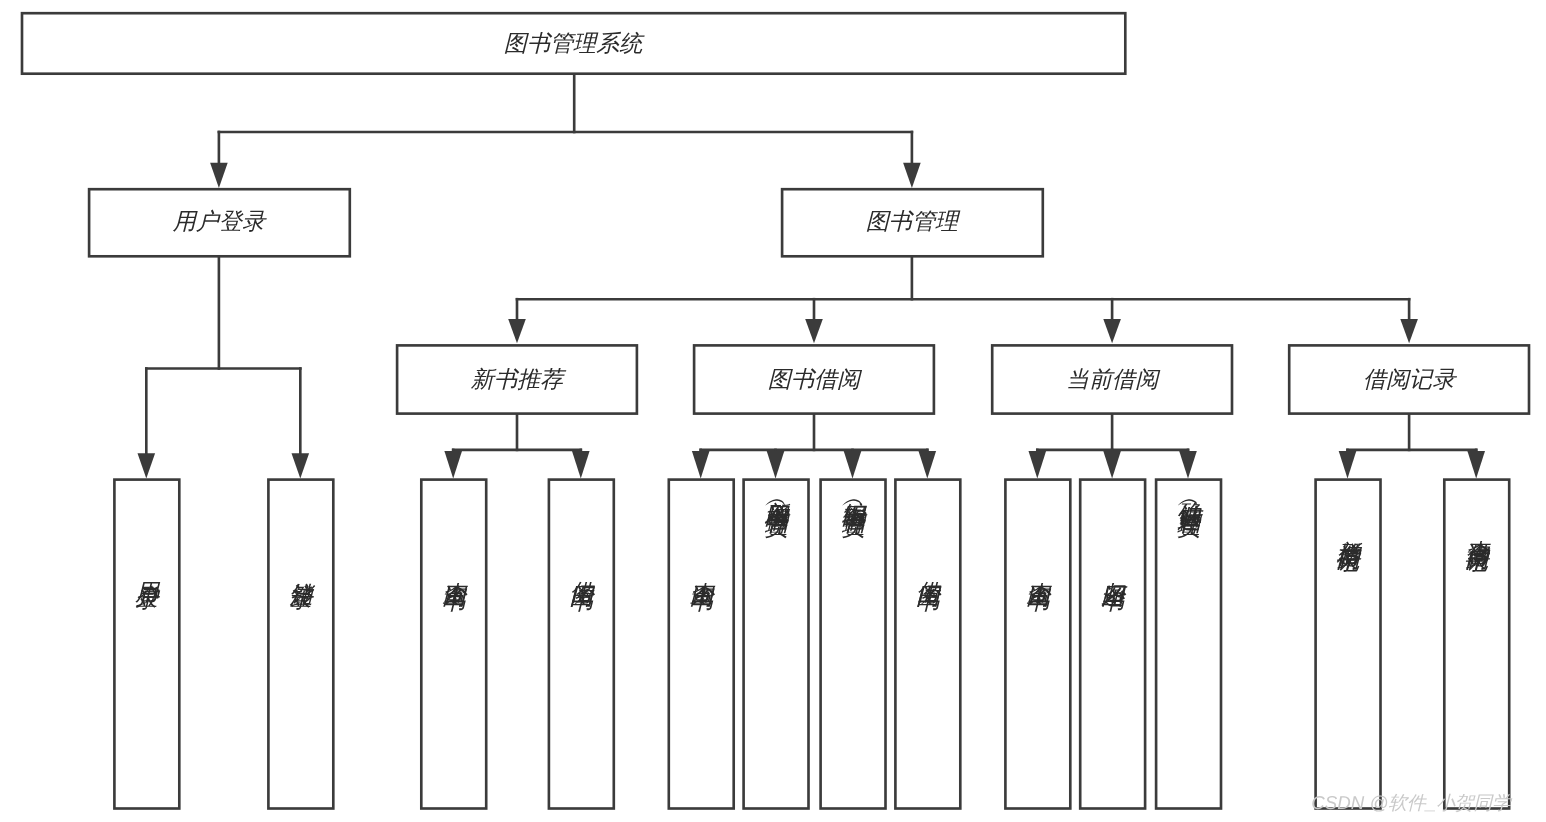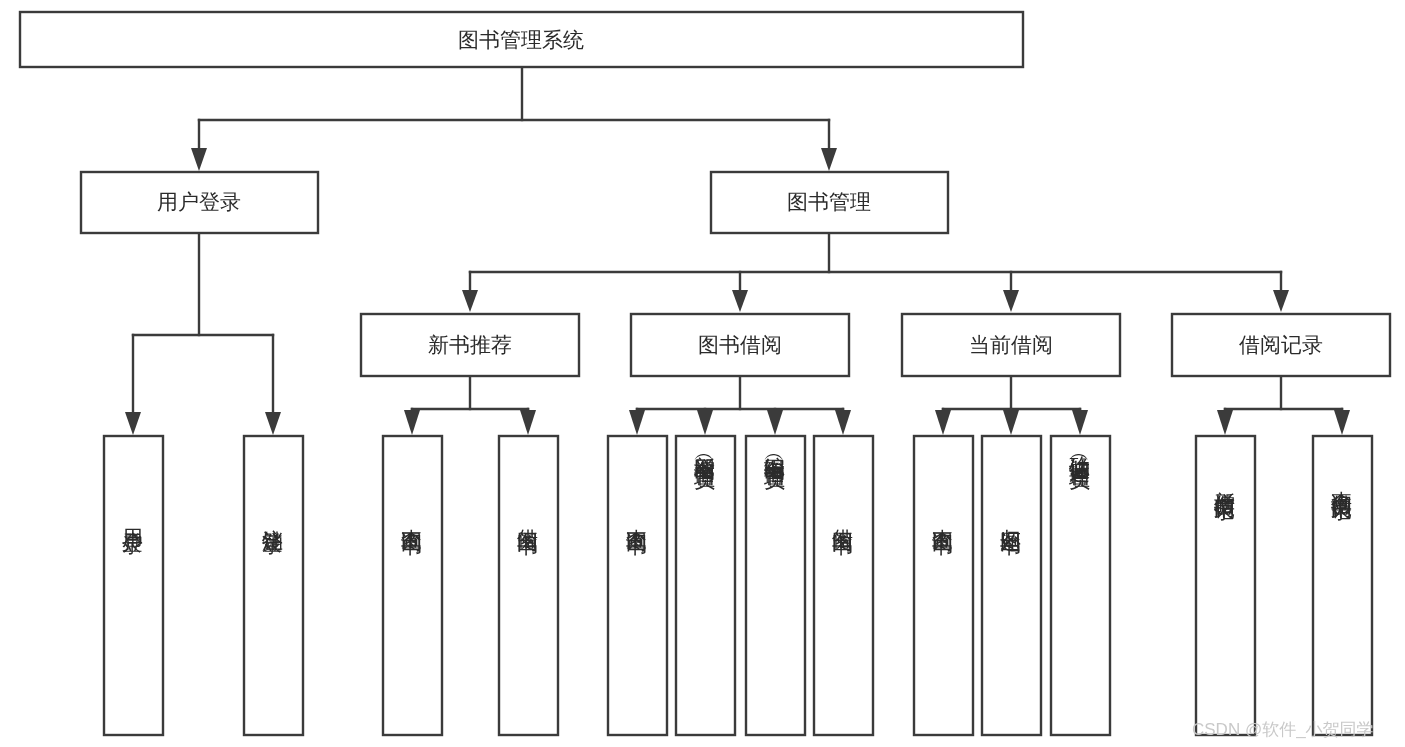--- a/index.html
+++ b/index.html
@@ -13,20 +13,21 @@
     font-family: "Liberation Sans", "DejaVu Sans", sans-serif;
     overflow: hidden;
     position: relative;
   }
   #diagram-root {
     position: absolute;
     left: 0;
     top: 0;
     width: 1405px;
     height: 531px;
+    font-style: italic;
   }
   svg {
     display: block;
   }
   .box-rect {
     fill: #ffffff;
     stroke: #3b3b3b;
     stroke-width: 2.4;
   }
   .conn {

